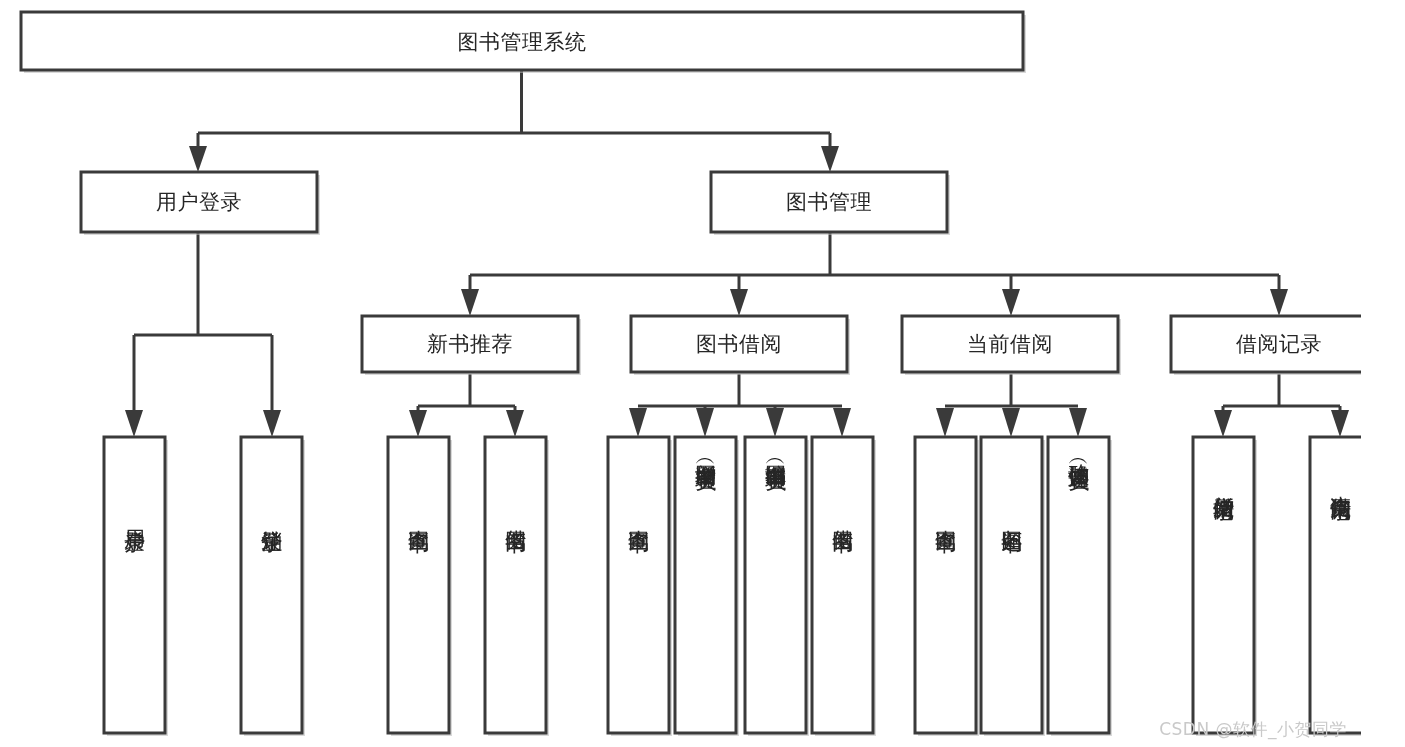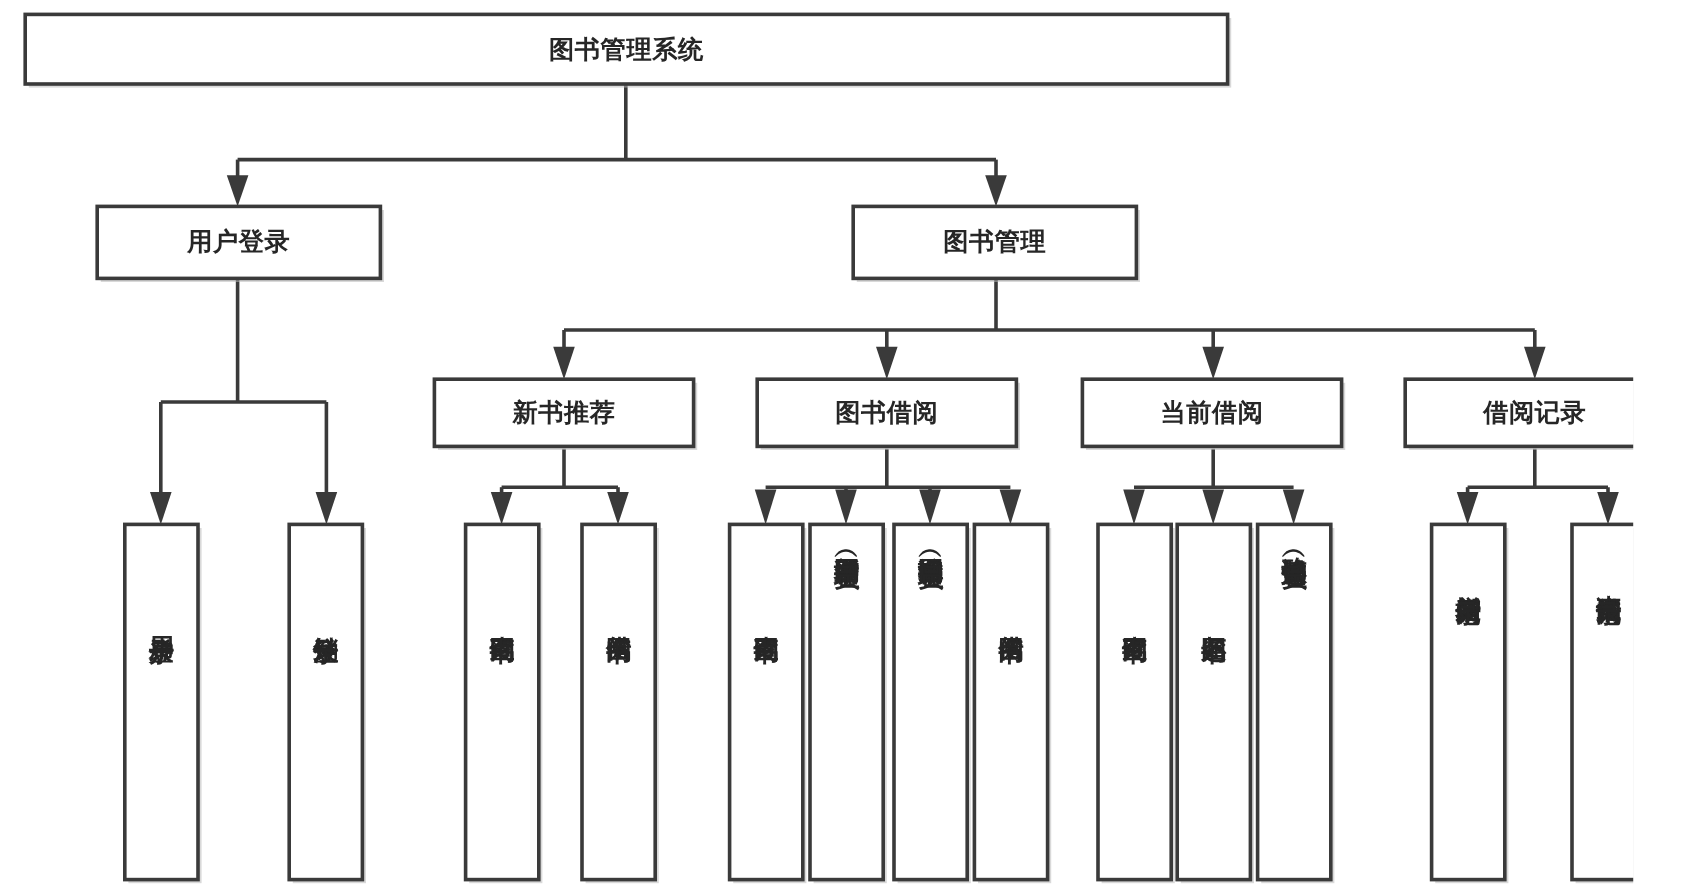--- a/index.html
+++ b/index.html
@@ -10,21 +10,20 @@
   }
   body {
     font-family: "DejaVu Sans", "Liberation Sans", sans-serif;
   }
   #diagram-root {
     position: relative;
     width: 1361px;
     height: 747px;
     background: #ffffff;
     overflow: hidden;
-    font-weight: bold;
   }
   svg.diagram-canvas {
     position: absolute;
     left: 0;
     top: 0;
     width: 1405px;
     height: 747px;
     display: block;
   }
   .node-box {
@@ -263,14 +262,15 @@
     <span class="vlabel-text" style="margin-top:10px;">确认归还（管理员）</span>
   </div>
 
   <div class="vlabel-wrap" style="left:1193px; top:437px; width:61px; height:296px;">
     <span class="vlabel-text" style="margin-top:42px;">新增借阅记录</span>
   </div>
   <div class="vlabel-wrap" style="left:1310px; top:437px; width:61px; height:296px;">
     <span class="vlabel-text" style="margin-top:42px;">查询借阅记录</span>
   </div>
 
+  <div class="watermark">CSDN @软件_小贺同学</div>
 
 </div>
 
 </body></html>

